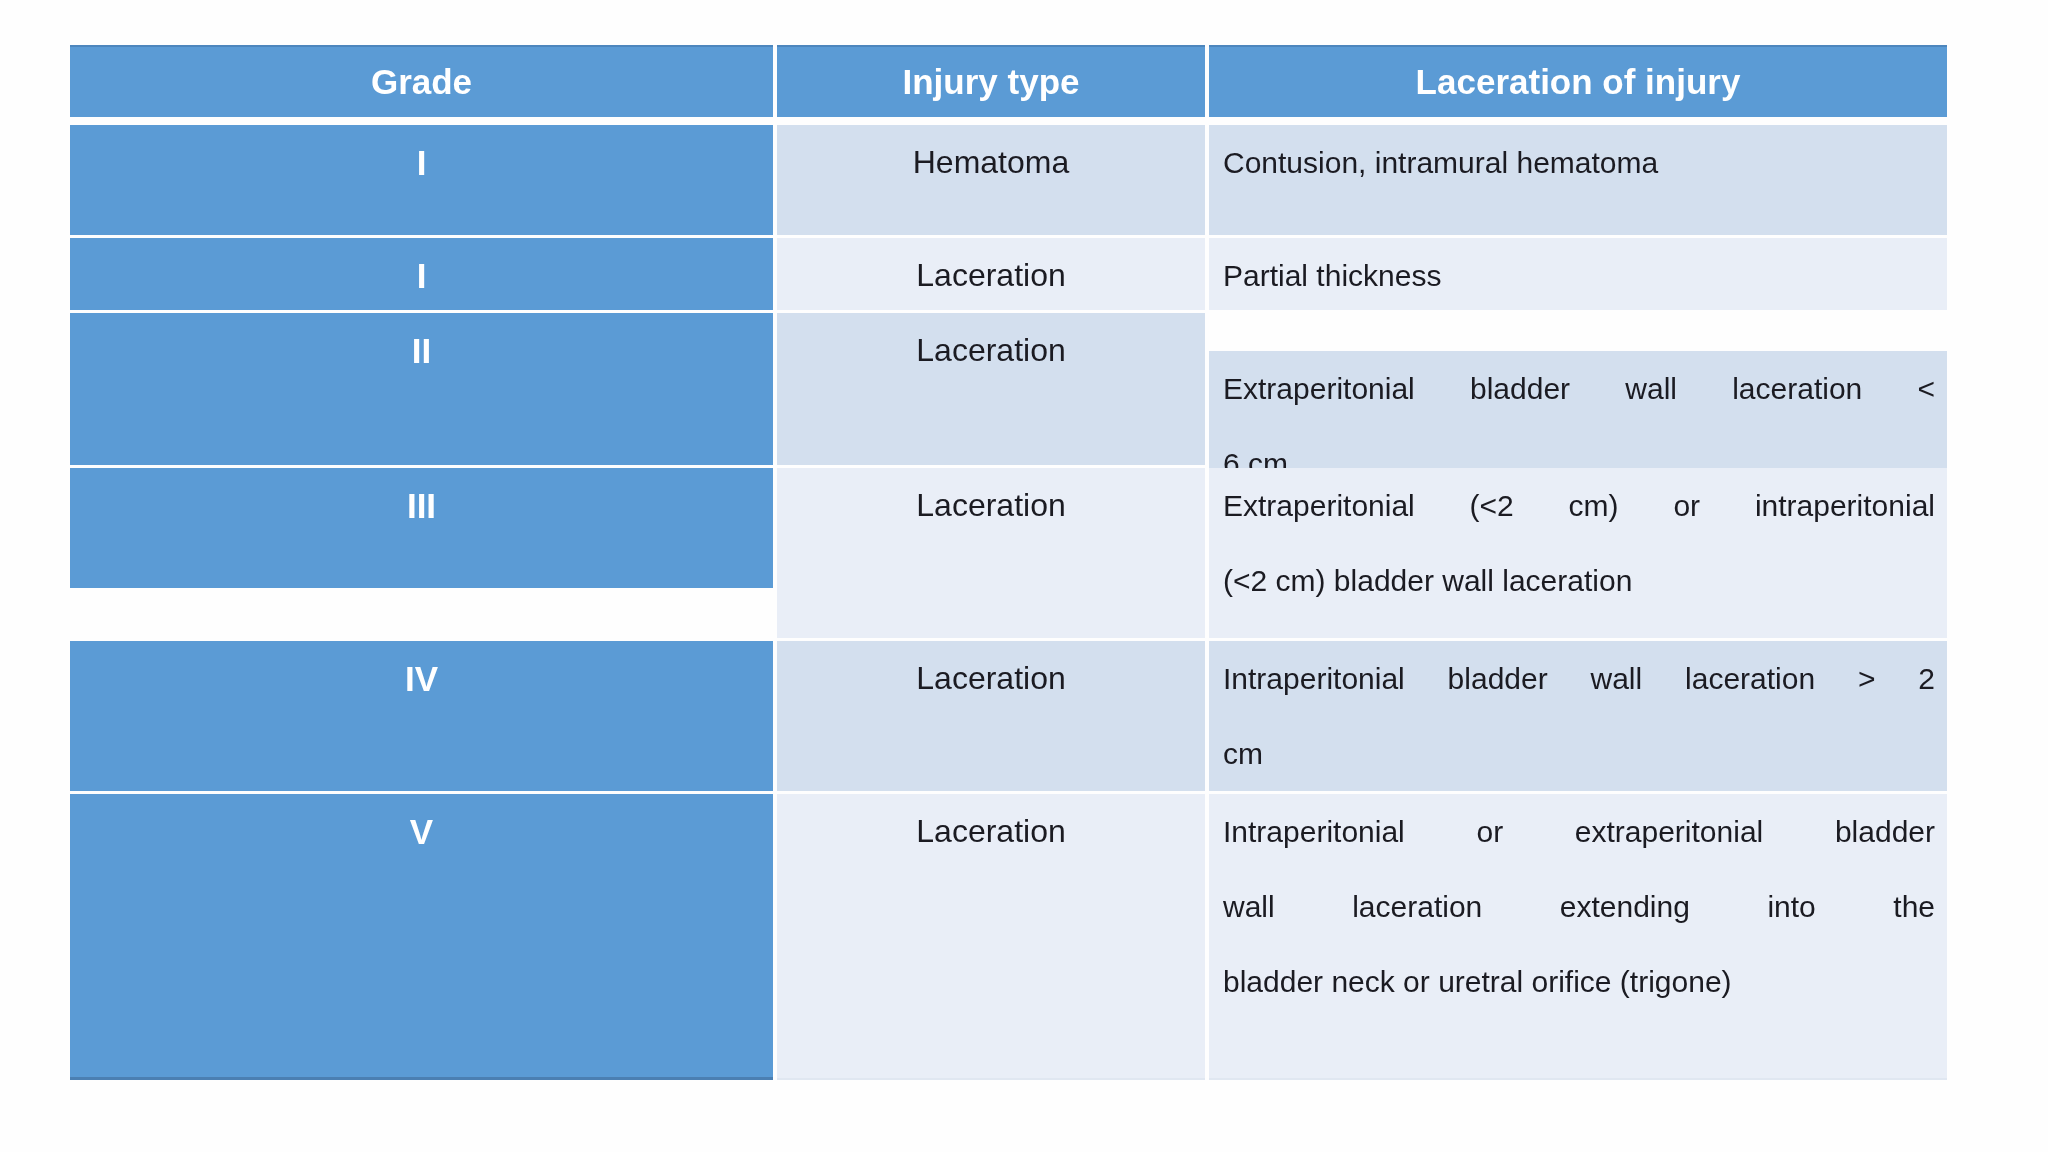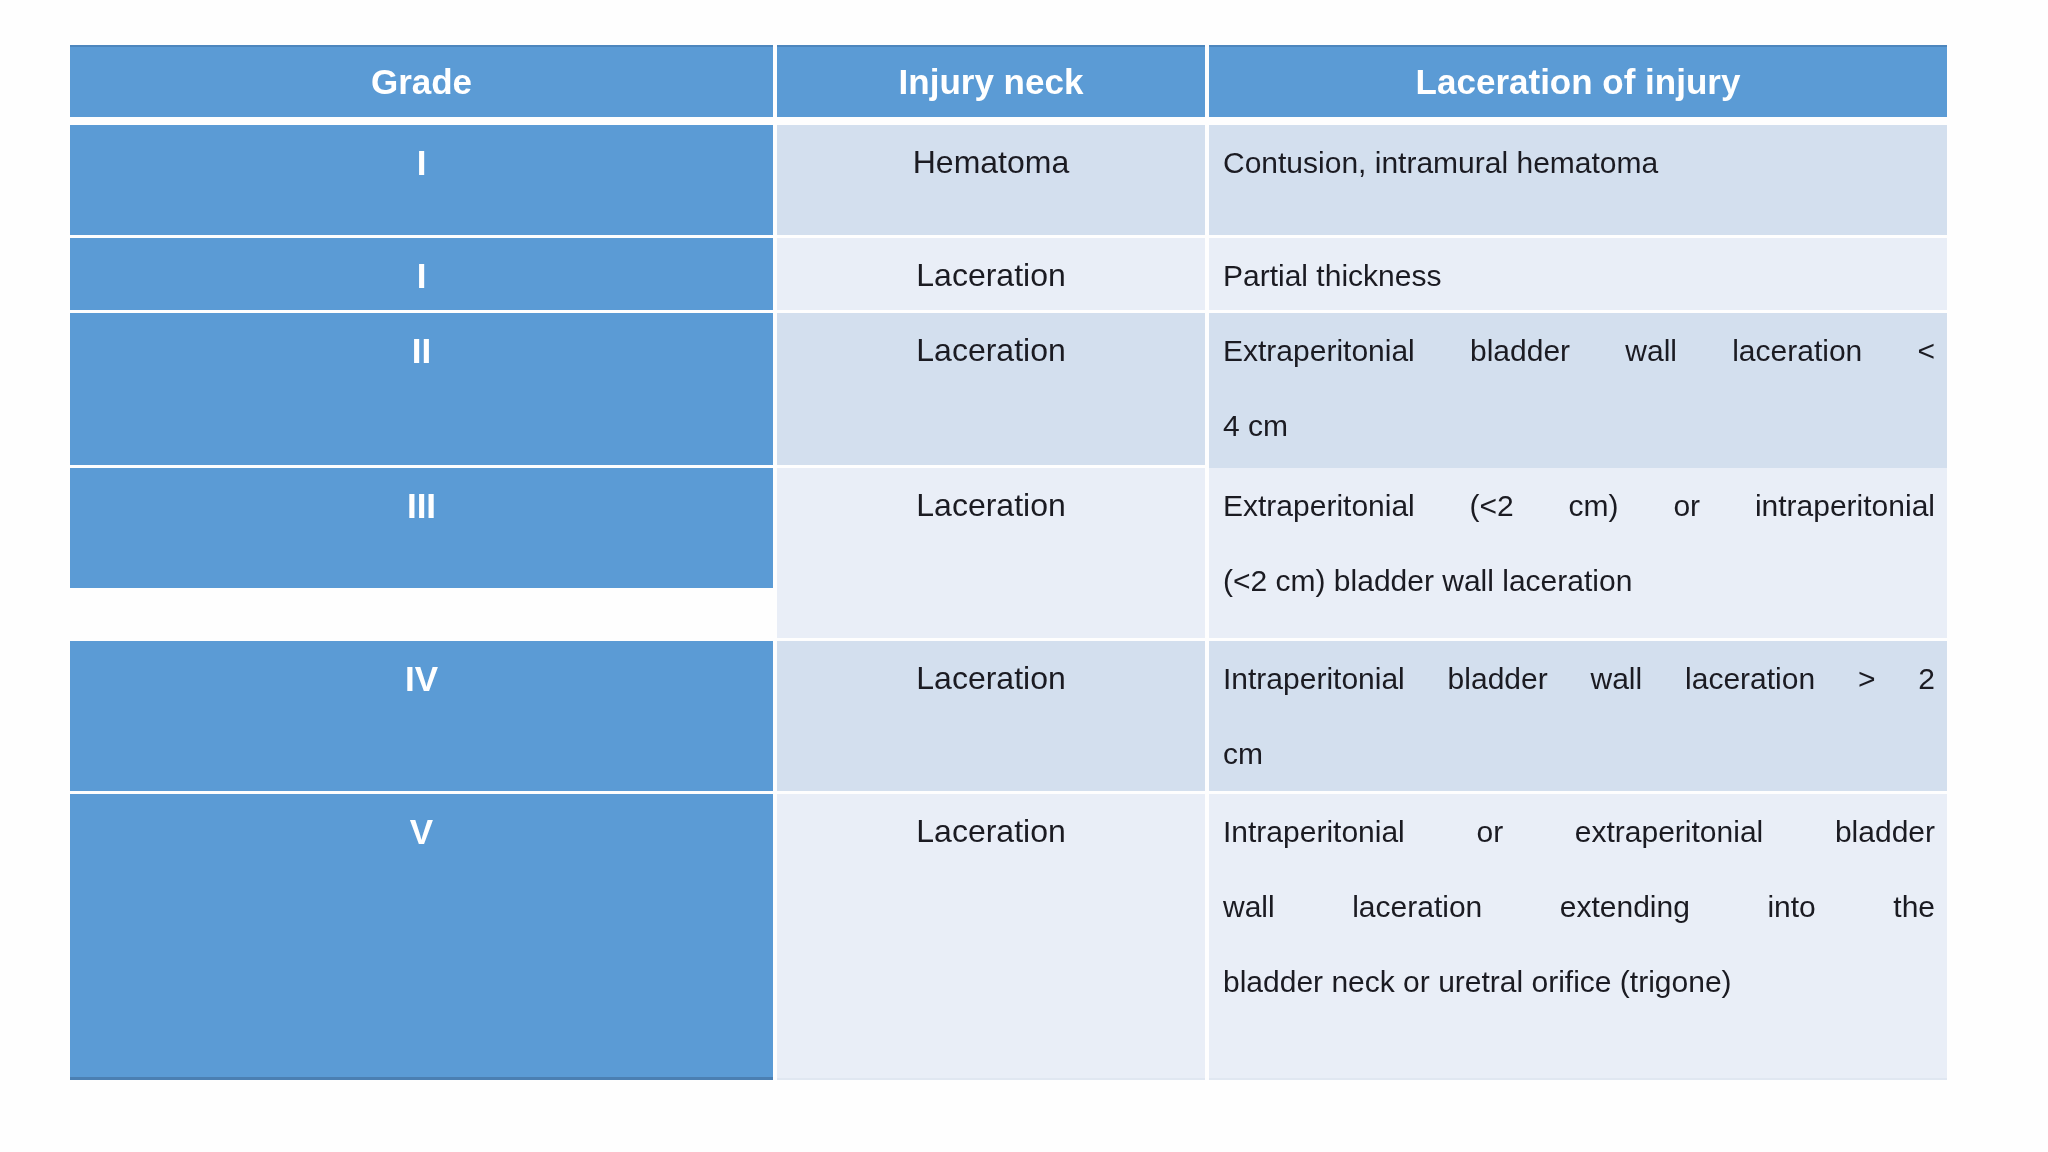--- a/index.html
+++ b/index.html
@@ -85,44 +85,44 @@
   .trow.last .grade { border-bottom: 3px solid #4b7fb2; }
   .trow.last .band-light { border-bottom: 2px solid #e0e7f1; }
 </style>
 </head>
 <body>
 
 <div class="page">
   <div class="grading-table">
     <div class="trow thead">
       <div class="cell hcell">Grade</div>
-      <div class="cell hcell">Injury neck</div>
+      <div class="cell hcell">Injury type</div>
       <div class="cell hcell">Laceration of injury</div>
     </div>
     <div id="table-body">
         <div class="trow" style="height: 110px;">
           <div class="cell grade" style="height: 110px;">I</div>
           <div class="cell injury band-dark" style="height: 110px;">Hematoma</div>
           <div class="cell desc band-dark" style="height: 110px;">
             <div class="dline">Contusion, intramural hematoma</div>
           </div>
         </div>
         <div class="trow" style="height: 72px;">
           <div class="cell grade" style="height: 72px;">I</div>
           <div class="cell injury band-light" style="height: 72px;">Laceration</div>
           <div class="cell desc band-light" style="height: 72px;">
             <div class="dline">Partial thickness</div>
           </div>
         </div>
         <div class="trow" style="height: 152px;">
           <div class="cell grade" style="height: 152px;">II</div>
           <div class="cell injury band-dark" style="height: 152px;">Laceration</div>
-          <div class="cell desc band-dark" style="height: 176px;">
+          <div class="cell desc band-dark" style="height: 176px; margin-top: 38px;">
             <div class="dline j">Extraperitonial bladder wall laceration &lt;</div>
-            <div class="dline">4 cm</div>
+            <div class="dline">6 cm</div>
           </div>
         </div>
         <div class="trow" style="height: 170px;">
           <div class="cell grade" style="height: 120px;">III</div>
           <div class="cell injury band-light" style="height: 170px;">Laceration</div>
           <div class="cell desc band-light" style="height: 170px;">
             <div class="dline j">Extraperitonial (&lt;2 cm) or intraperitonial</div>
             <div class="dline">(&lt;2 cm) bladder wall laceration</div>
           </div>
         </div>

